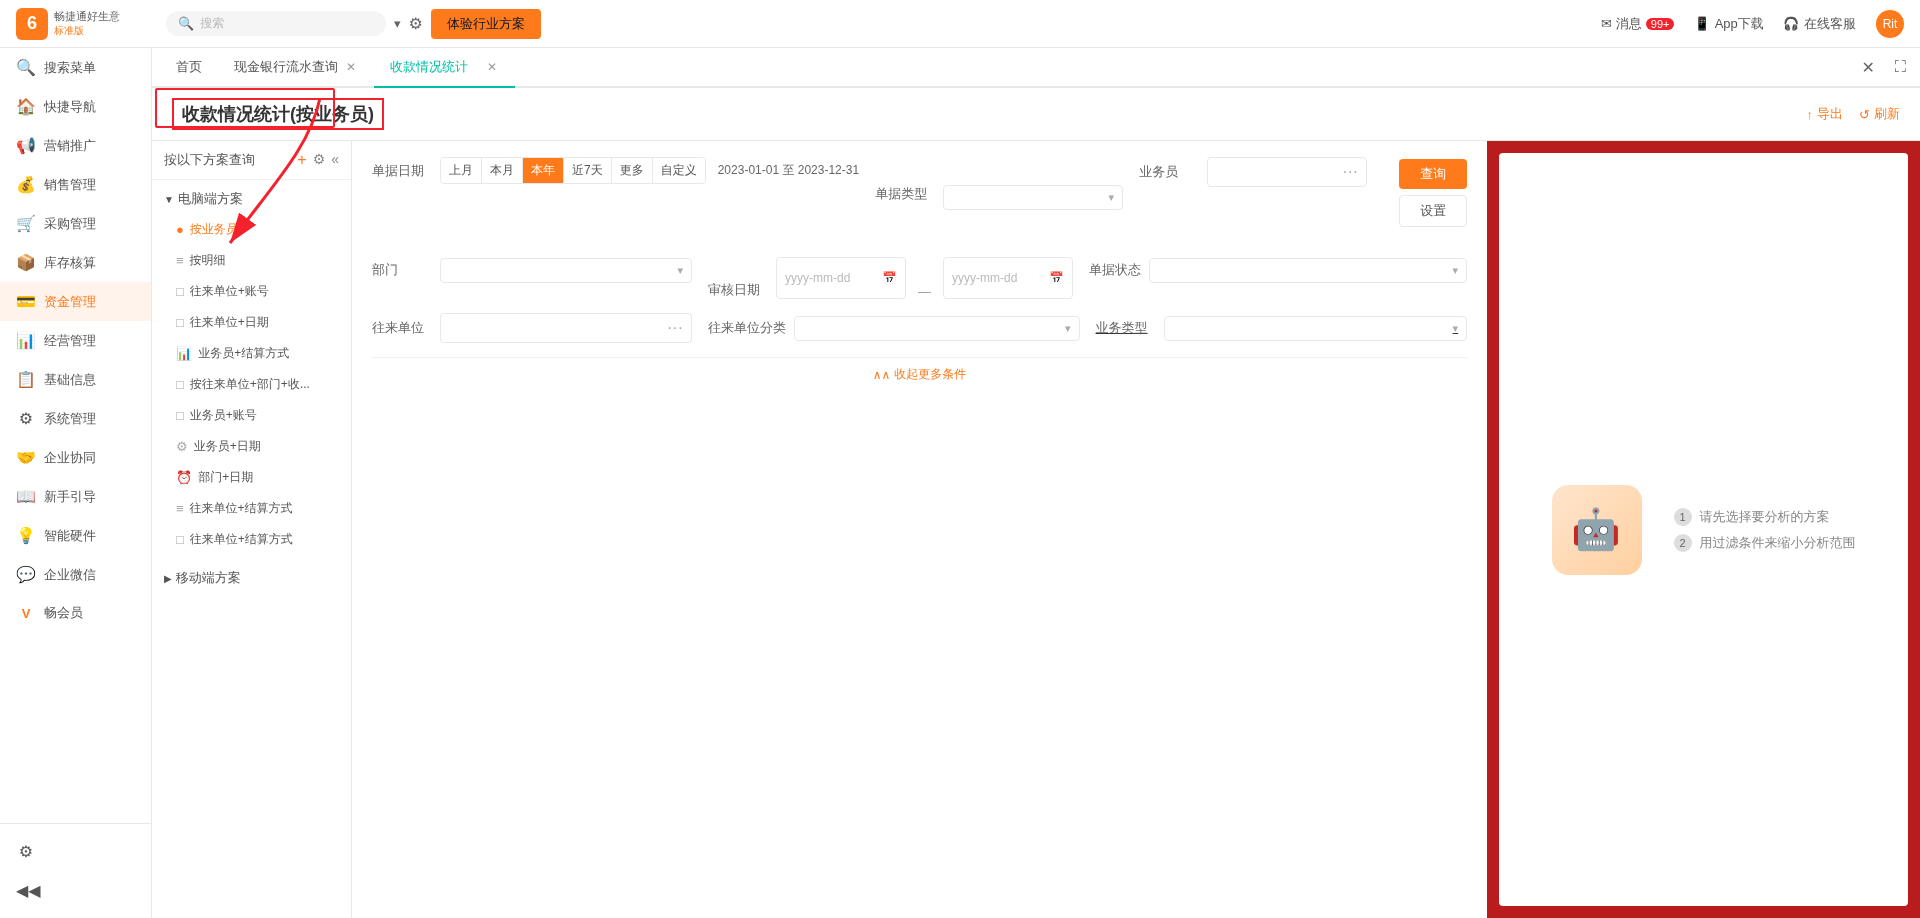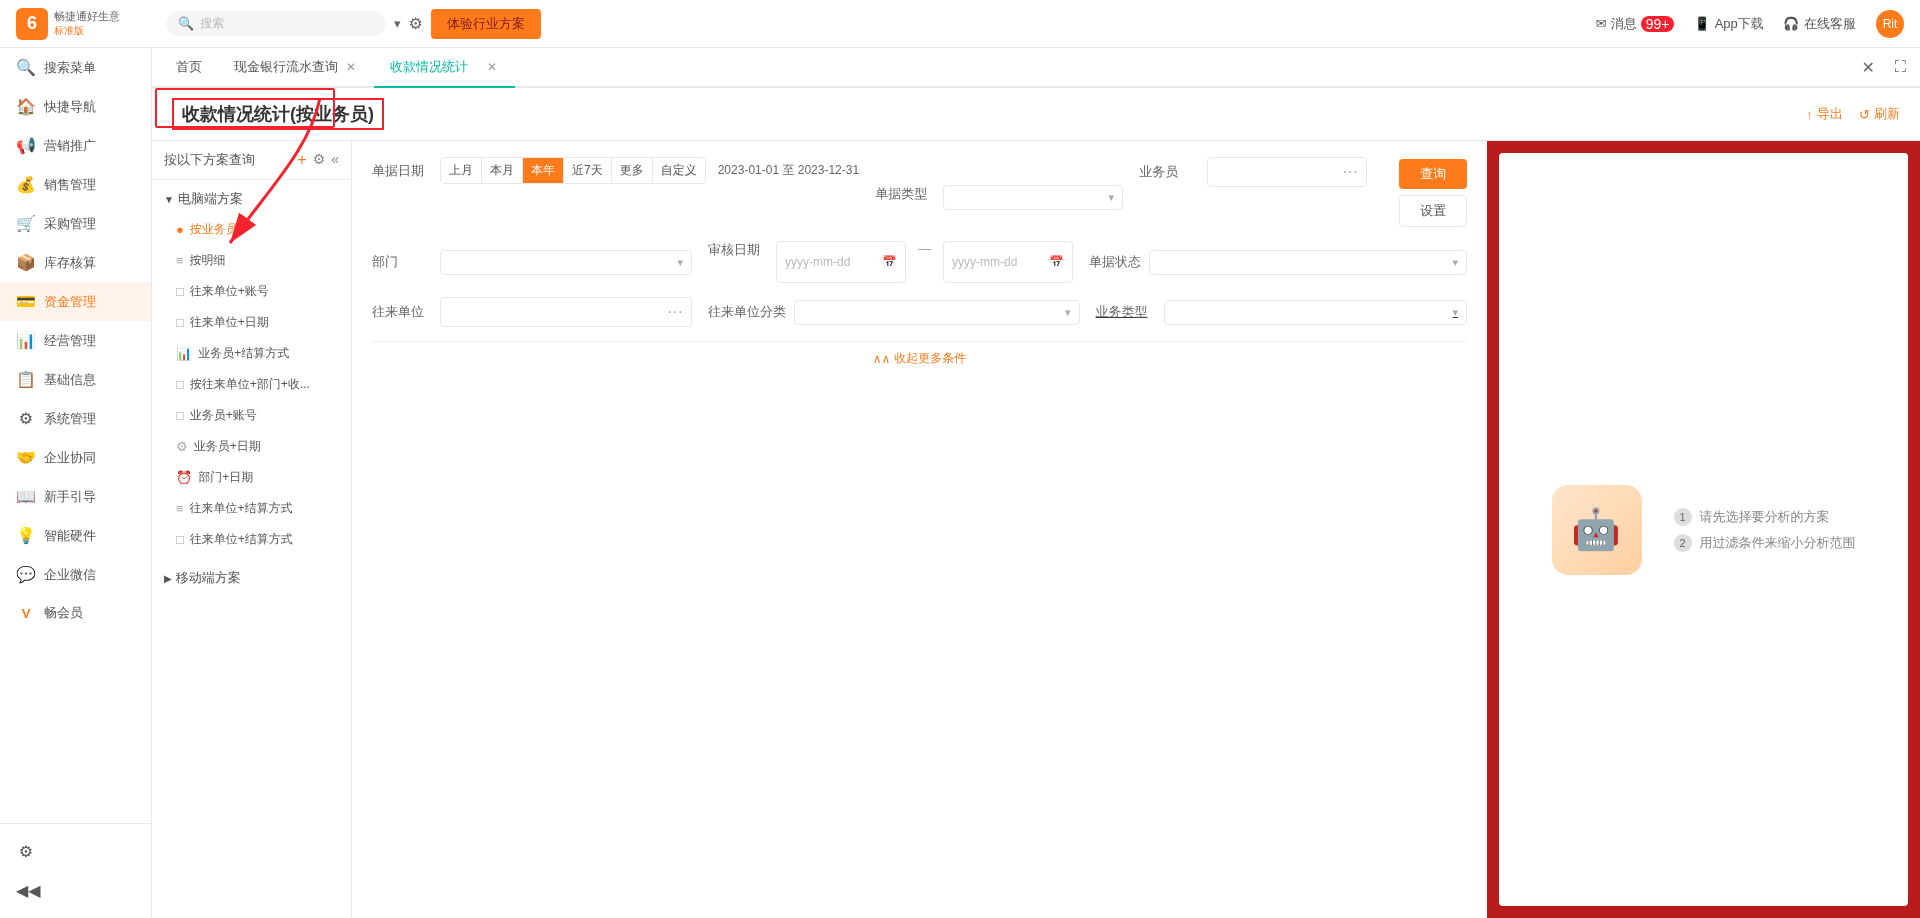--- a/index.html
+++ b/index.html
@@ -42,21 +42,21 @@
       display: flex;
       align-items: center;
       background: #f5f5f5;
       border-radius: 16px;
       padding: 4px 12px;
       gap: 6px;
       width: 220px;
     }
     .trial-btn {
       background: #ff7a1a;
-      color: #7f1d1d;
+      color: #0f172a;
       border: none;
       border-radius: 4px;
       padding: 6px 16px;
       font-size: 13px;
       cursor: pointer;
     }
     .header-actions {
       display: flex;
       align-items: center;
       gap: 20px;
@@ -64,21 +64,21 @@
     }
     .header-action-item {
       display: flex; align-items: center; gap: 4px;
       font-size: 13px; color: #555; cursor: pointer;
     }
     .badge-red {
       background: #f5222d;
       color: #fff;
       border-radius: 8px;
       padding: 0 5px;
-      font-size: 14px;
+      font-size: 11px;
       min-width: 18px;
       text-align: center;
     }
     .user-avatar {
       width: 28px; height: 28px;
       background: #ff7a1a;
       border-radius: 50%;
       display: flex; align-items: center; justify-content: center;
       color: #fff; font-size: 12px;
     }
@@ -698,21 +698,21 @@
           </div>
 
           <div class="filter-row">
             <div style="display:flex;align-items:center;gap:8px;min-width:320px;">
               <span class="filter-label">部门</span>
               <div class="select-control" style="flex:1;min-width:200px;">
                 <span class="select-placeholder"></span>
                 <span class="chevron-down">▾</span>
               </div>
             </div>
-            <div style="display:flex;align-items:flex-start;gap:8px;">
+            <div style="display:flex;align-items:flex-end;gap:8px;margin-top:16px;">
               <span class="filter-label">审核日期</span>
               <div class="input-date">
                 <span>yyyy-mm-dd</span>
                 <span>📅</span>
               </div>
               <span class="dash">—</span>
               <div class="input-date">
                 <span>yyyy-mm-dd</span>
                 <span>📅</span>
               </div>

